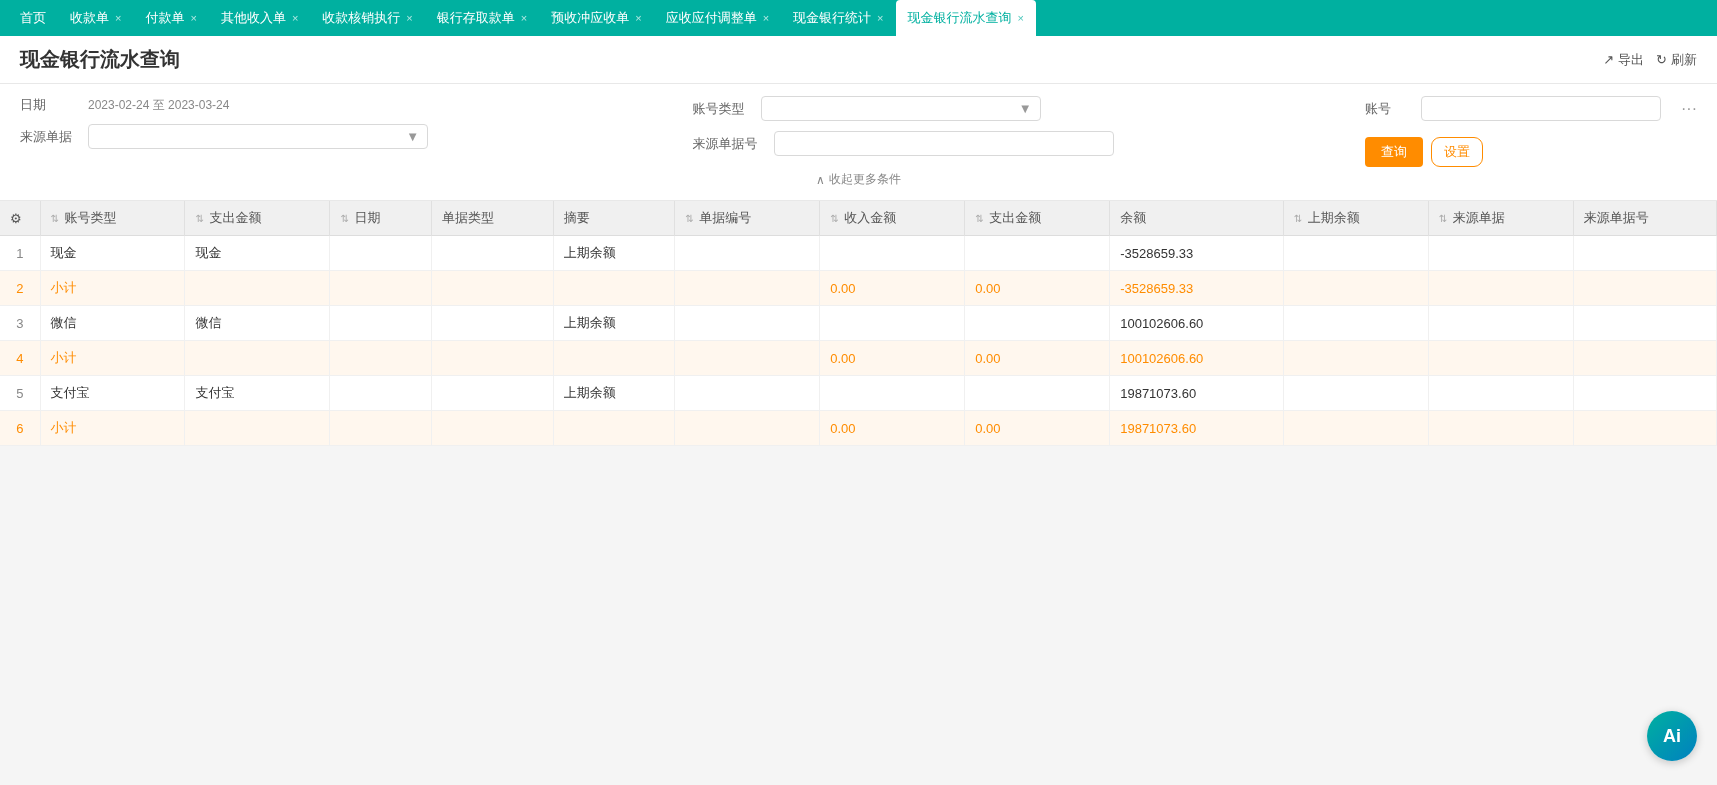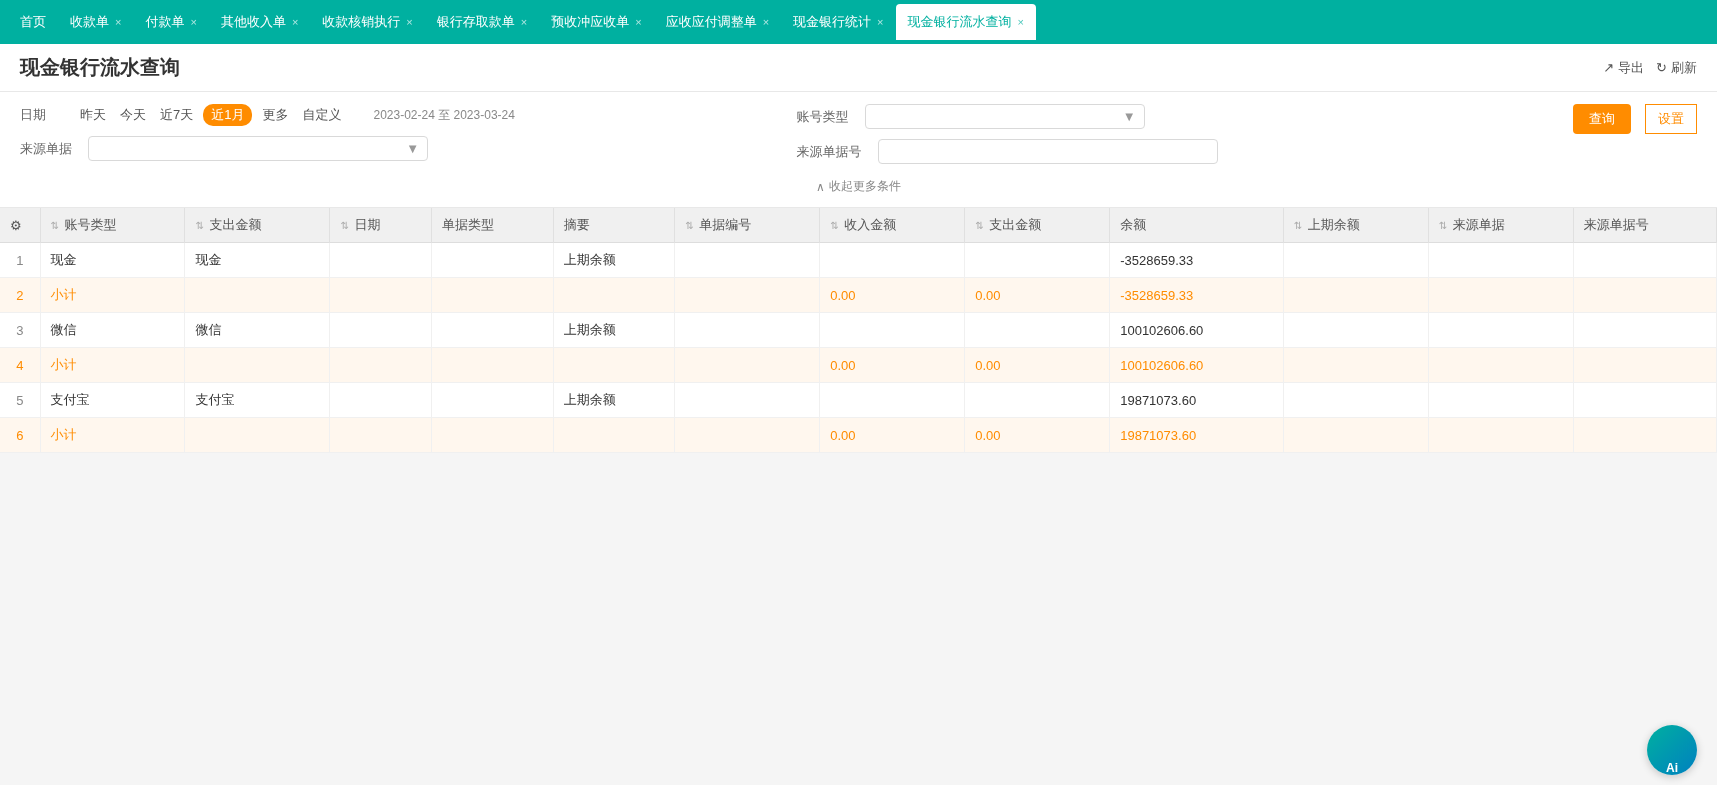--- a/index.html
+++ b/index.html
@@ -3,21 +3,21 @@
   <meta charset="utf-8">
   <style>
     * { box-sizing: border-box; margin: 0; padding: 0; }
     body { font-family: "Microsoft YaHei", Arial, sans-serif; font-size: 13px; background: #f5f5f5; }
 
     
     .top-nav {
       background: #00b0a0;
       display: flex;
       align-items: center;
-      height: 44px;
+      height: 36px;
       padding: 0 8px;
       overflow: hidden;
     }
     .nav-item {
       color: #fff;
       padding: 0 12px;
       height: 36px;
       display: flex;
       align-items: center;
       cursor: pointer;
@@ -145,21 +145,21 @@
       border: none;
       border-radius: 4px;
       padding: 6px 16px;
       cursor: pointer;
       font-size: 13px;
     }
     .settings-btn {
       background: #fff;
       color: #ff8c00;
       border: 1px solid #ff8c00;
-      border-radius: 0;
+      border-radius: 9px;
       padding: 5px 12px;
       cursor: pointer;
       font-size: 13px;
     }
     .collapse-bar {
       display: flex;
       justify-content: center;
       margin-top: 4px;
     }
     .collapse-btn {
@@ -214,30 +214,30 @@
       color: #333;
       white-space: nowrap;
       border-right: 1px solid #f0f0f0;
     }
     tbody tr.subtotal td { color: #ff8c00; }
     .row-num { color: #888; text-align: center; }
     .balance-cell { color: #333; }
     .ai-badge {
       position: fixed;
       right: 20px;
-      bottom: 10px;
+      bottom: 24px;
       background: linear-gradient(135deg, #00b0a0, #0080c0);
       color: #fff;
       border-radius: 50%;
       width: 50px;
       height: 50px;
       display: flex;
-      align-items: flex-end;
+      align-items: center;
       justify-content: center;
-      font-size: 12px;
+      font-size: 18px;
       font-weight: bold;
       cursor: pointer;
       box-shadow: 0 2px 8px rgba(0,0,0,0.2);
     }
   </style>
 </head>
 <body>
 
 <nav class="top-nav">
   <div class="nav-item">
@@ -294,28 +294,20 @@
     </button>
   </div>
 </div>
 
 <div class="filter-area">
   <div style="display:flex; align-items:flex-start; gap:20px;">
 
     <div style="flex:1;">
       <div class="filter-row">
         <span class="filter-label">日期</span>
-        <div class="date-options">
-          <button class="date-btn">昨天</button>
-          <button class="date-btn">今天</button>
-          <button class="date-btn">近7天</button>
-          <button class="date-btn active">近1月</button>
-          <button class="date-btn">更多</button>
-          <button class="date-btn">自定义</button>
-        </div>
         <span class="date-range">2023-02-24 至 2023-03-24</span>
       </div>
       <div class="filter-row">
         <span class="filter-label">来源单据</span>
         <div class="filter-select" style="min-width:340px;">
           <span class="placeholder"></span>
           <span class="arrow">▼</span>
         </div>
       </div>
     </div>
@@ -328,21 +320,26 @@
           <span class="arrow">▼</span>
         </div>
       </div>
       <div class="filter-row">
         <span class="filter-label">来源单据号</span>
         <input class="filter-input" type="text" style="min-width: 340px;">
       </div>
     </div>
 
     <div style="display:flex; flex-direction:column; gap:6px; align-items:flex-start;">
-      <div style="display:flex; gap:14px; justify-content:flex-end;">
+      <div class="filter-row">
+        <span class="filter-label">账号</span>
+        <input class="filter-input" type="text" style="min-width: 240px;">
+        <span class="filter-dots">···</span>
+      </div>
+      <div style="display:flex; gap:8px; justify-content:flex-end;">
         <button class="query-btn">查询</button>
         <button class="settings-btn">设置</button>
       </div>
     </div>
   </div>
 
   <div class="collapse-bar">
     <button class="collapse-btn">
       <span>∧</span>
       <span>收起更多条件</span>

